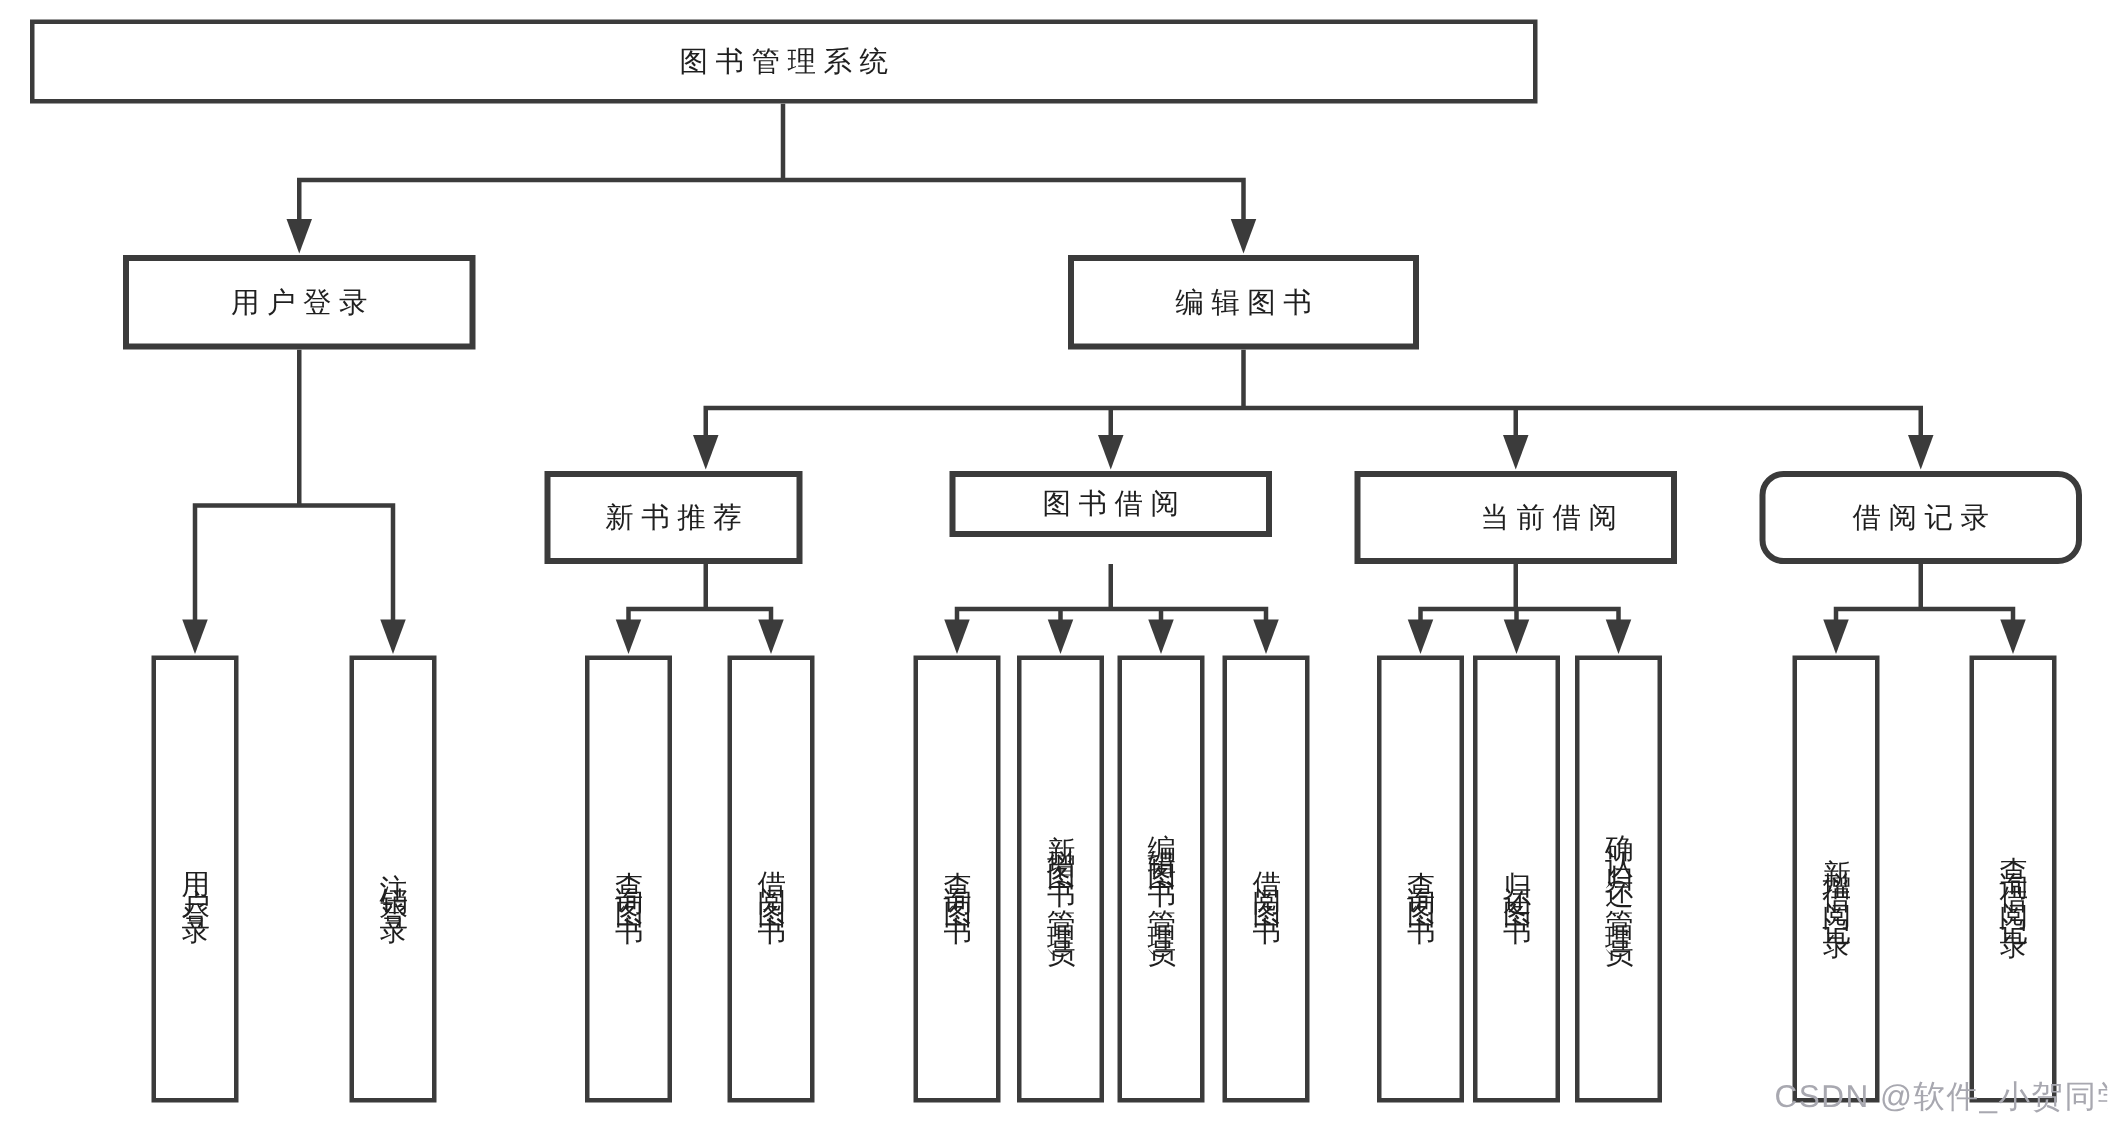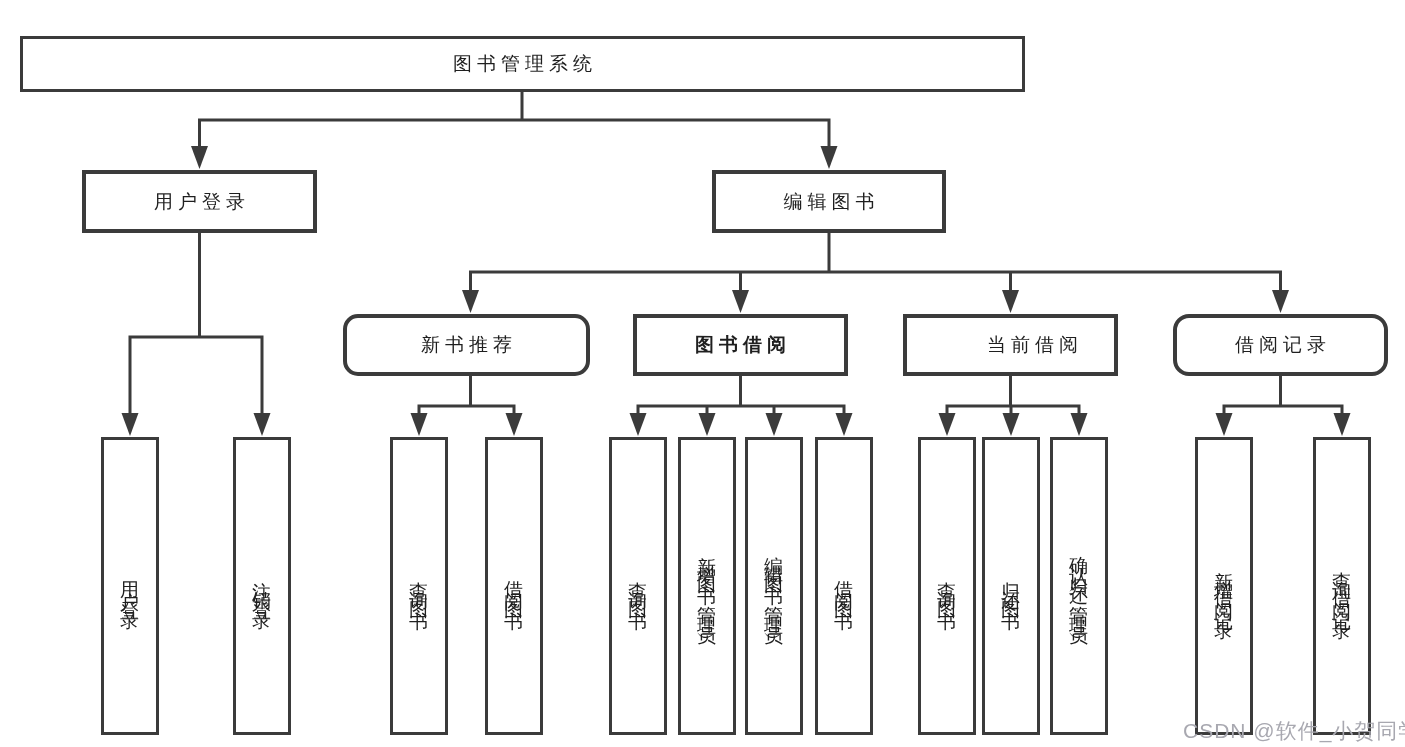--- a/index.html
+++ b/index.html
@@ -119,35 +119,35 @@
       <polygon points="1070.5,413 1087.5,413 1079,436"></polygon>
     </g>
 
     <g>
       <path d="M1280.5,376 V407.5 M1222.5,406 H1343.5 M1224,406 V418 M1342,406 V418"></path>
       <polygon points="1215.5,413 1232.5,413 1224,436"></polygon>
       <polygon points="1333.5,413 1350.5,413 1342,436"></polygon>
     </g>
   </svg>
 
-  <div class="node h-node lvl1" style="left:20px; top:13px; width:1005px; height:56px;margin-top:23px;">
+  <div class="node h-node lvl1" style="left:20px; top:13px; width:1005px; height:56px;">
     <span>图书管理系统</span>
   </div>
 
   <div class="node h-node lvl2" style="left:82px; top:170px; width:235px; height:63px;">
     <span>用户登录</span>
   </div>
   <div class="node h-node lvl2" style="left:712px; top:170px; width:234px; height:63px;">
     <span>编辑图书</span>
   </div>
 
-  <div class="node h-node lvl3" style="left:343px; top:314px; width:247px; height:62px;border-radius:15px;">
+  <div class="node h-node lvl3" style="left:363px; top:314px; width:172px; height:62px;">
     <span>新书推荐</span>
   </div>
-  <div class="node h-node lvl3" style="left:633px; top:314px; width:215px; height:62px;font-weight:bold;">
+  <div class="node h-node lvl3" style="left:633px; top:314px; width:215px; height:44px;">
     <span>图书借阅</span>
   </div>
   <div class="node h-node lvl3" style="left:903px; top:314px; width:215px; height:62px;padding-left:44px;">
     <span>当前借阅</span>
   </div>
   <div class="node h-node lvl3" style="left:1173px; top:314px; width:215px; height:62px;border-radius:16px;">
     <span>借阅记录</span>
   </div>
 
   <div class="node v-node" style="left:101px; top:437px; width:58px; height:298px;">

